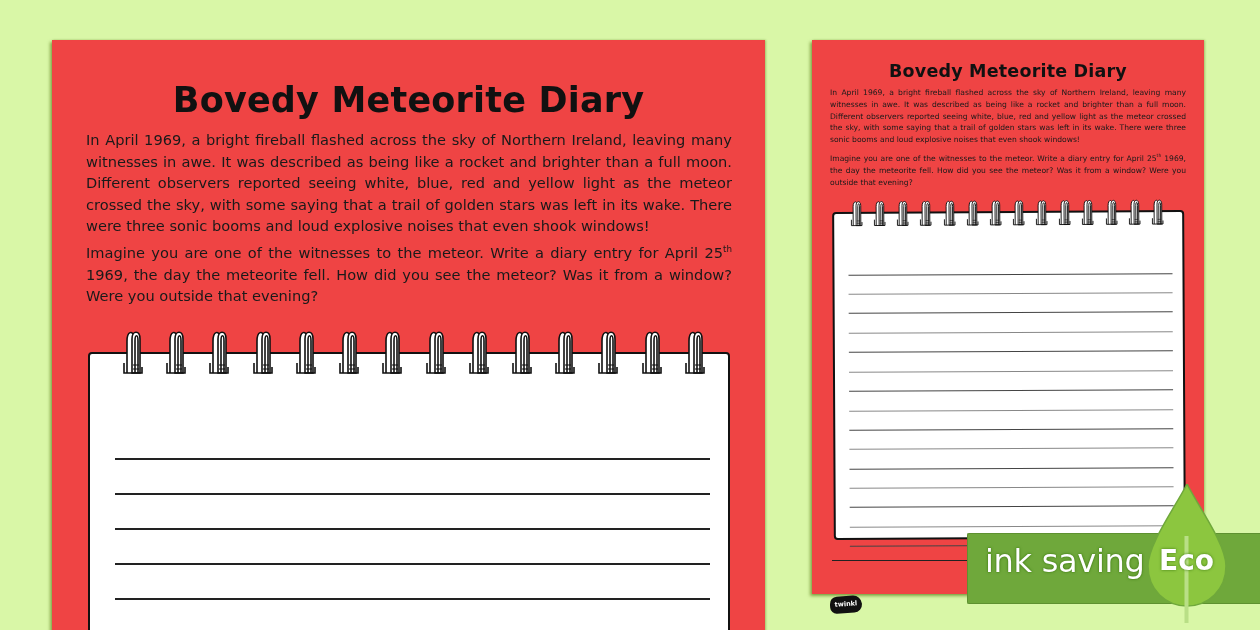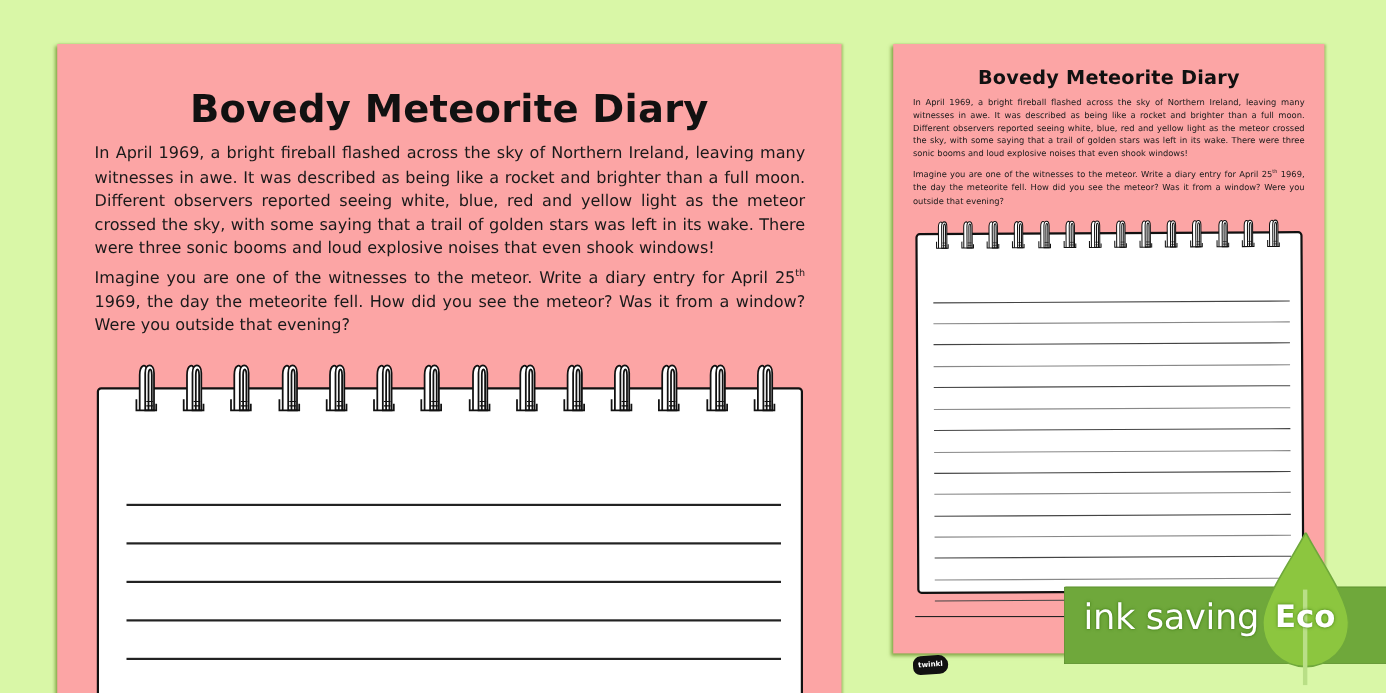--- a/index.html
+++ b/index.html
@@ -1,19 +1,19 @@
 <!DOCTYPE html>
 <html><head>
 <meta charset="utf-8">
 <style>
   * { box-sizing: border-box; margin: 0; padding: 0; }
   html, body { width: 1260px; height: 630px; overflow: hidden; }
   body { background: #d9f7a7; font-family: "DejaVu Sans", sans-serif; position: relative; }
 
-  .page { position: absolute; background: #fca5a5; box-shadow: -2px 2px 3px rgba(70,110,0,0.55), 1px 0 2px rgba(70,110,0,0.35); padding-left: 37px; }
+  .page { position: absolute; background: #ef4444; box-shadow: -2px 2px 3px rgba(70,110,0,0.55), 1px 0 2px rgba(70,110,0,0.35); padding-left: 37px; }
   .page-large { left: 52px; top: 40px; width: 713px; height: 600px; }
   .page-small { left: 812px; top: 40px; width: 392px; height: 554px; }
 
   .title { font-weight: bold; text-align: center; color: #111; letter-spacing: 0.2px; }
   .page-large .title { font-size: 35px; position: absolute; top: 40px; left: 0; right: 0; }
   .page-small .title { font-size: 17.5px; position: absolute; top: 21px; left: 0; right: 0; }
 
   .para { color: #1a1a1a; text-align: justify; text-align-last: left; }
   .page-large .para { position: absolute; left: 34px; width: 646px; font-size: 14.6px; line-height: 21.6px; }
   .page-large .para-1 { top: 89px; }

